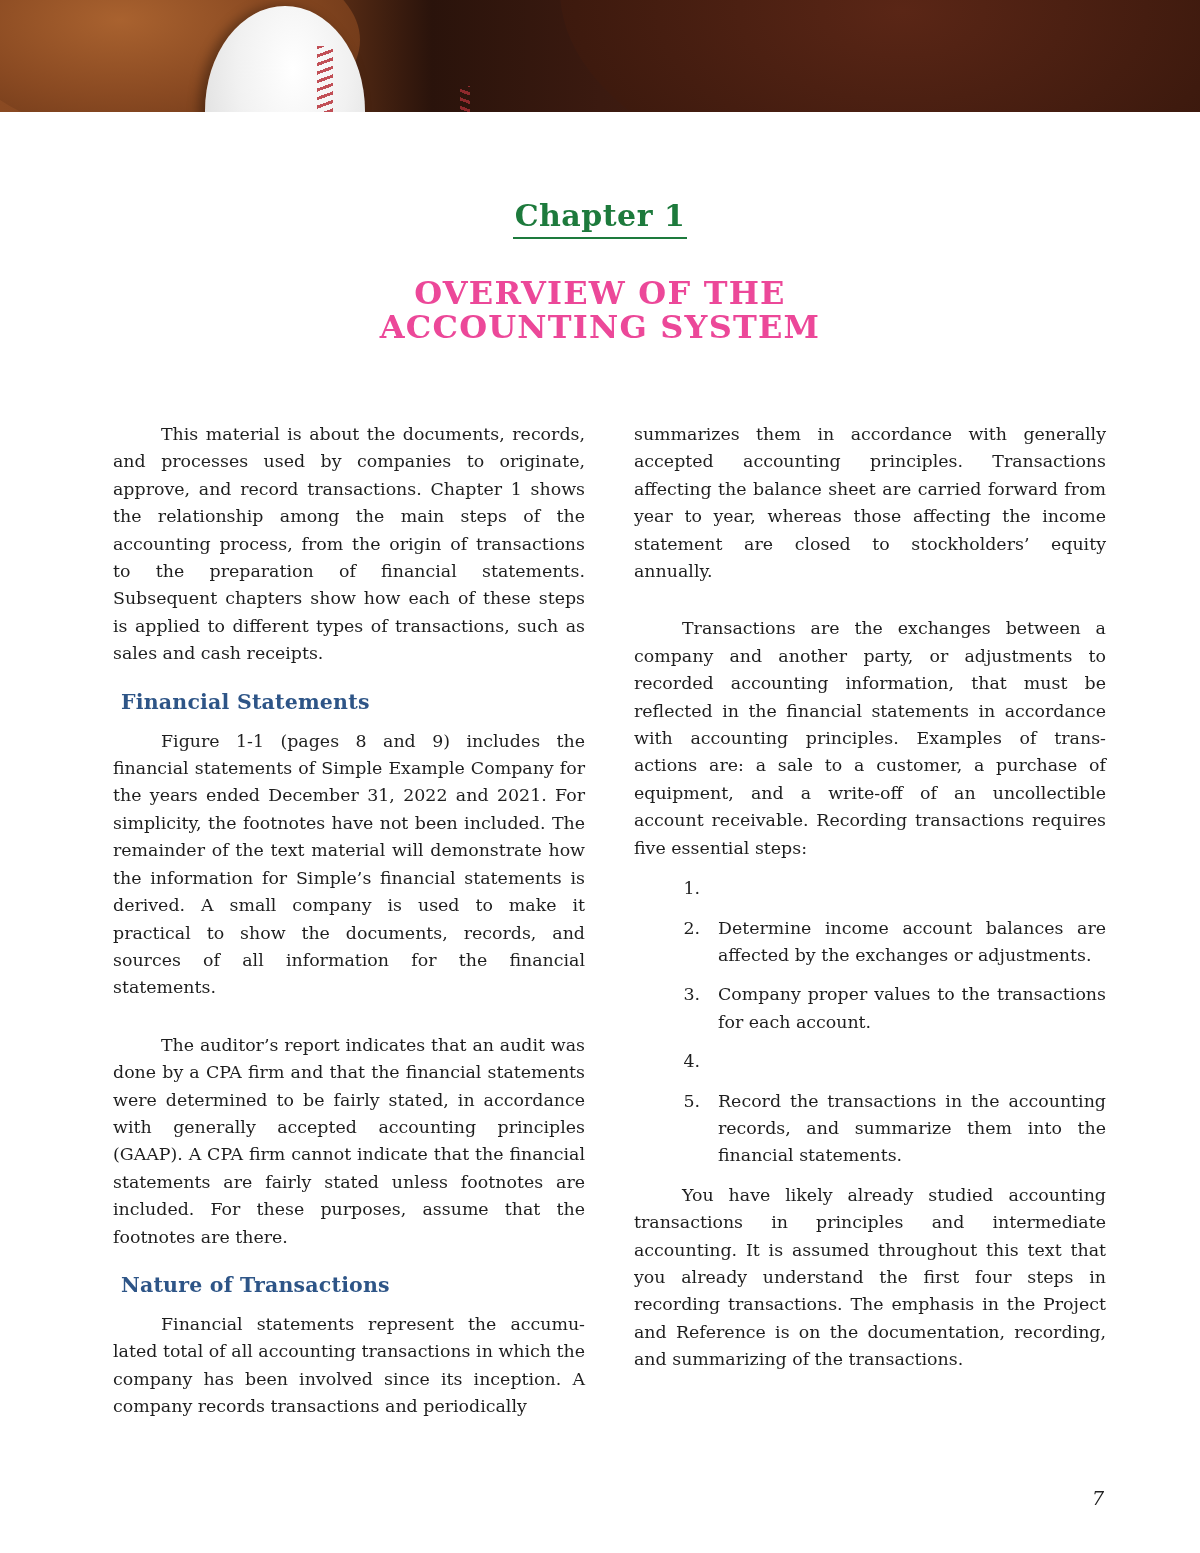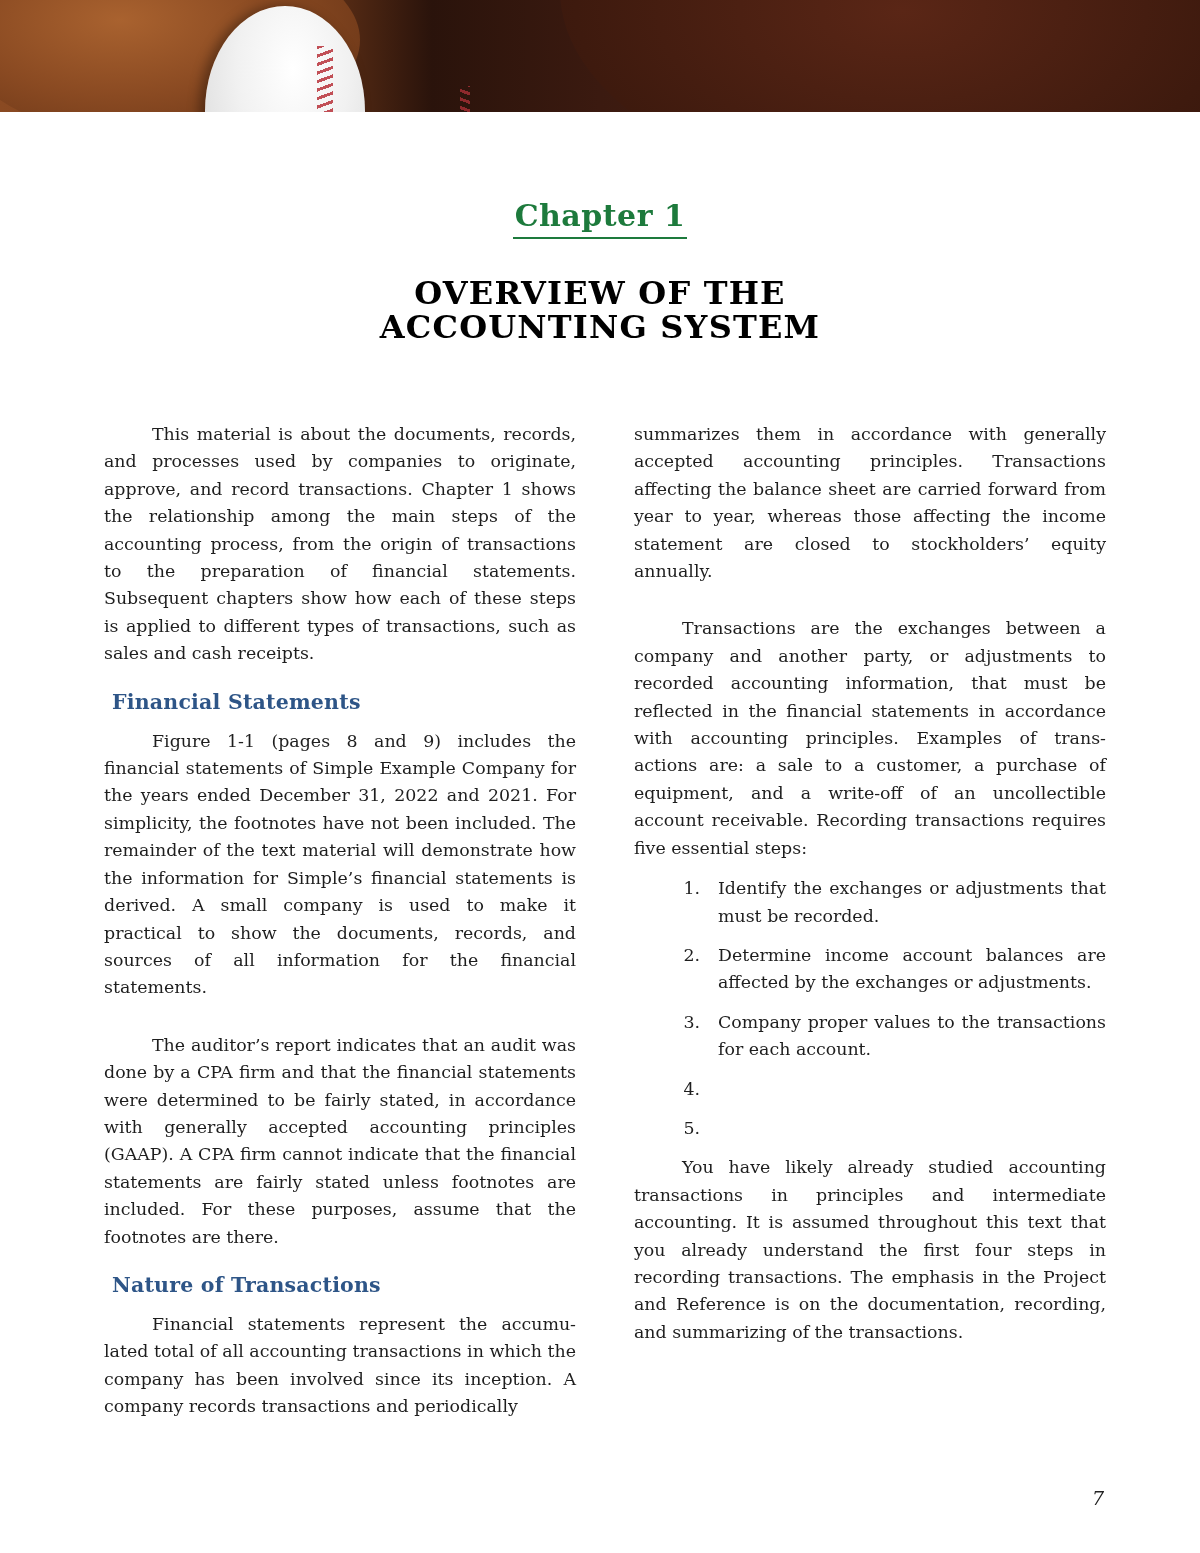--- a/index.html
+++ b/index.html
@@ -36,27 +36,27 @@
   }
   .chapter-label {
     position: absolute; left: 0; width: 1200px; top: 198px; text-align: center;
   }
   .chapter-label span {
     display: inline-block; color: #1d7a3c; font-weight: bold; font-size: 30px;
     padding: 0 2px 4px 2px; border-bottom: 2px solid #1d7a3c; letter-spacing: 0.5px;
   }
   .chapter-title {
     position: absolute; left: 0; width: 1200px; top: 276px; text-align: center;
-    color: #000000; font-weight: bold; font-size: 32px; line-height: 34px; letter-spacing: 1.2px;
+    color: #ec4899; font-weight: bold; font-size: 32px; line-height: 34px; letter-spacing: 1.2px;
   }
   .col {
     position: absolute; top: 421px; width: 472px;
     font-size: 17.4px; line-height: 27.4px; text-align: justify;
   }
-  .col.left { left: 104px; }
+  .col.left { left: 113px; }
   .col.right { left: 634px; }
   .col p { margin: 0; text-indent: 48px; }
   .col p.noindent { text-indent: 0; }
   .col p + p { margin-top: 30px; }
   .col h2 {
     margin: 20px 0 12px 8px; color: #2e5587; font-size: 20.5px; font-weight: bold; line-height: 28px;
     letter-spacing: .2px;
   }
   .col ol { list-style: none; margin: 13px 0 0 0; padding: 0; }
   .col li { display: flex; margin: 0 0 12px 0; }
@@ -95,33 +95,33 @@
   <h2>Nature of Transactions</h2>
   <p>Financial statements represent the accumu-lated total of all accounting transactions in which the company has been involved since its inception. A company records transactions and periodically</p>
 </div>
 
 <div class="col right">
   <p class="noindent">summarizes them in accordance with generally accepted accounting principles. Transactions affecting the balance sheet are carried forward from year to year, whereas those affecting the income statement are closed to stockholders’ equity annually.</p>
   <p>Transactions are the exchanges between a company and another party, or adjustments to recorded accounting information, that must be reflected in the financial statements in accordance with accounting principles. Examples of trans-actions are: a sale to a customer, a purchase of equipment, and a write-off of an uncollectible account receivable. Recording transactions requires five essential steps:</p>
   <ol>
     <li>
       <span class="num">1.</span>
-      <span class="txt">Identify the exchanges or adjustments that must be recorded.</span>
     </li>
     <li>
       <span class="num">2.</span>
       <span class="txt">Determine income account balances are affected by the exchanges or adjustments.</span>
     </li>
     <li>
       <span class="num">3.</span>
       <span class="txt">Company proper values to the transactions for each account.</span>
     </li>
     <li>
       <span class="num">4.</span>
     </li>
     <li>
       <span class="num">5.</span>
+      <span class="txt">Record the transactions in the accounting records, and summarize them into the financial statements.</span>
     </li>
   </ol>
   <p>You have likely already studied accounting transactions in principles and intermediate accounting. It is assumed throughout this text that you already understand the first four steps in recording transactions. The emphasis in the Project and Reference is on the documentation, recording, and summarizing of the transactions.</p>
 </div>
 
 <div class="page-number">7</div>
 
 </body></html>

